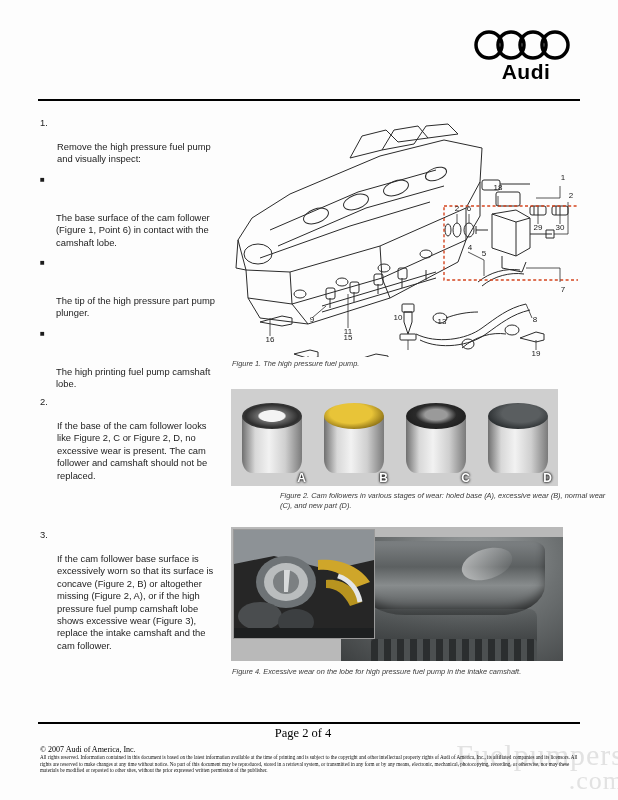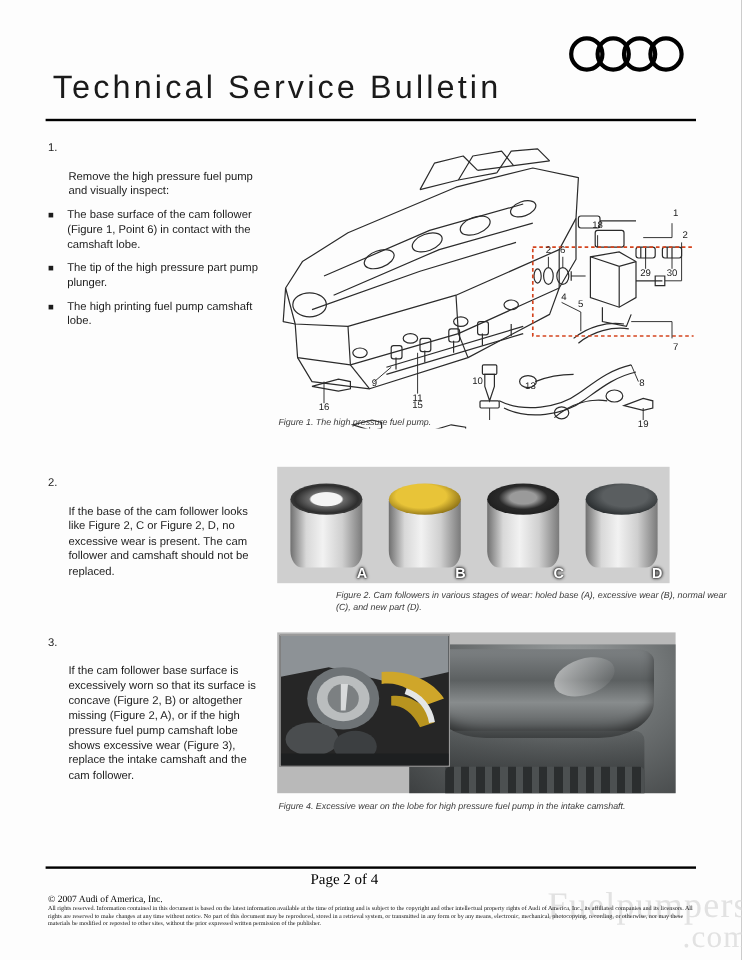--- a/index.html
+++ b/index.html
@@ -105,21 +105,21 @@
   .bullets li {
     display: flex;
     margin-bottom: 7px;
   }
   .bullets li .dot {
     width: 16px;
     flex: none;
     font-size: 8px;
     line-height: 13px;
   }
-  .bullets li .btxt { flex: 1; }
+  .bullets li .btxt { flex: 1; margin-top: 39px; }
 
   
   .figcap {
     position: absolute;
     font-style: italic;
     font-size: 7.4px;
     line-height: 9.6px;
     color: #3a3a3a;
     z-index: 3;
   }
@@ -244,20 +244,21 @@
   }
   .page-num {
     position: absolute;
     left: 0; top: 726px;
     width: 574px;
     text-align: center;
     font-family: "Liberation Serif", serif;
     font-size: 12.5px;
     color: #000;
     z-index: 3;
+    padding-left: 16px;
   }
   .copyright {
     position: absolute;
     left: 40px; top: 745px;
     font-family: "Liberation Serif", serif;
     font-size: 8px;
     font-weight: normal;
     color: #000;
     z-index: 3;
   }
@@ -278,30 +279,30 @@
 
 <div class="page">
   <div class="sheet"></div>
 
   <div class="watermark">
     <div class="wm1">Fuelpumpers</div>
     <div class="wm2">.com</div>
   </div>
 
   <div class="header">
-    <div class="title">Technical Service Bulletin</div>
     <div class="logo">
       <svg class="rings" width="104" height="34" viewBox="0 0 208 68">
         <g fill="none" stroke="#000" stroke-width="7">
           <circle cx="30" cy="34" r="26"></circle>
           <circle cx="74" cy="34" r="26"></circle>
           <circle cx="118" cy="34" r="26"></circle>
           <circle cx="162" cy="34" r="26"></circle>
         </g>
       </svg>
+      <div class="audi-word">Audi</div>
     </div>
   </div>
   <div class="header-rule"></div>
 
   <div class="step" style="left:40px; top:117px;">
     <div class="step-row">
       <div class="step-num">1.</div>
       <div class="step-text">Remove the high pressure fuel pump and visually inspect:</div>
     </div>
     <ul class="bullets">
@@ -450,21 +451,21 @@
       <text x="118" y="218">15</text>
       <text x="40" y="220">16</text>
       <text x="150" y="258">17</text>
       <text x="268" y="68">18</text>
       <text x="306" y="234">19</text>
       <text x="308" y="108">29</text>
       <text x="330" y="108">30</text>
     </g>
   </svg>
 
-  <div class="figcap" style="left:232px; top:347px; width:330px;font-style:italic;">Figure 1. The high pressure fuel pump.</div>
+  <div class="figcap" style="left:232px; top:359px; width:330px;font-style:italic;">Figure 1. The high pressure fuel pump.</div>
 
   <div class="step" style="left:40px; top:396px;">
     <div class="step-row">
       <div class="step-num">2.</div>
       <div class="step-text">If the base of the cam follower looks like Figure 2, C or Figure 2, D, no excessive wear is present. The cam follower and camshaft should not be replaced.</div>
     </div>
   </div>
 
   <div class="fig2">
     <div class="cell">

